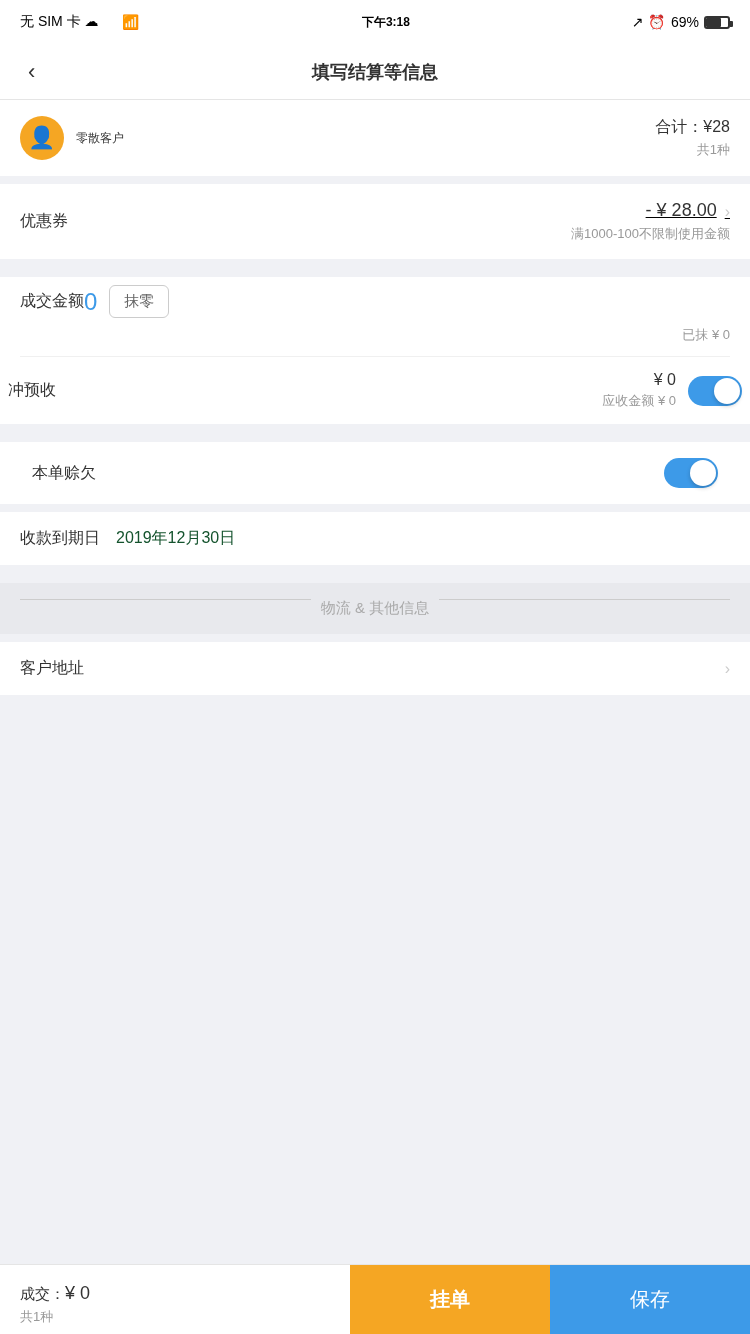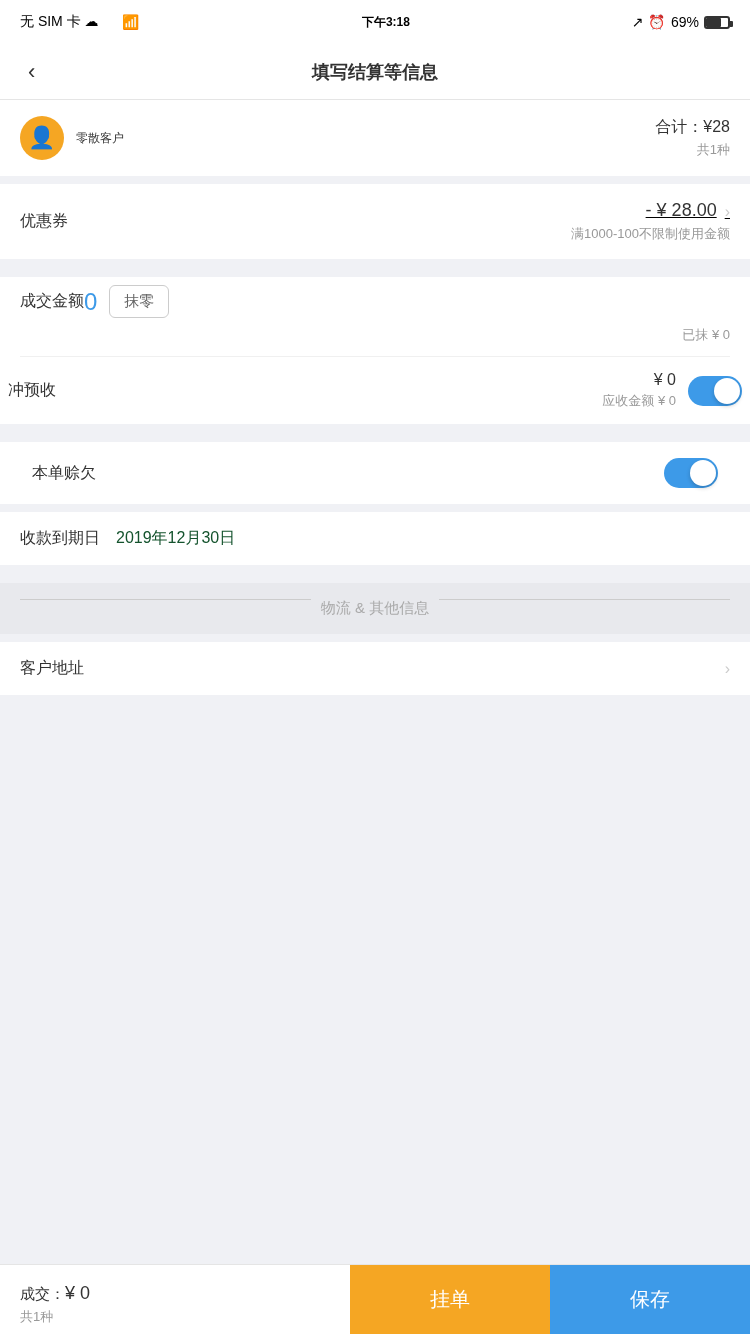--- a/index.html
+++ b/index.html
@@ -344,21 +344,21 @@
       margin-top: 4px;
     }
     .btn-hold {
       width: 200px;
       height: 70px;
       background: #f5a623;
       display: flex;
       align-items: center;
       justify-content: center;
       font-size: 20px;
-      font-weight: 400;
+      font-weight: 700;
       color: #fff;
       cursor: pointer;
       margin-left: 15px;
     }
     .btn-save {
       width: 200px;
       height: 70px;
       background: #3d9ae8;
       display: flex;
       align-items: center;

